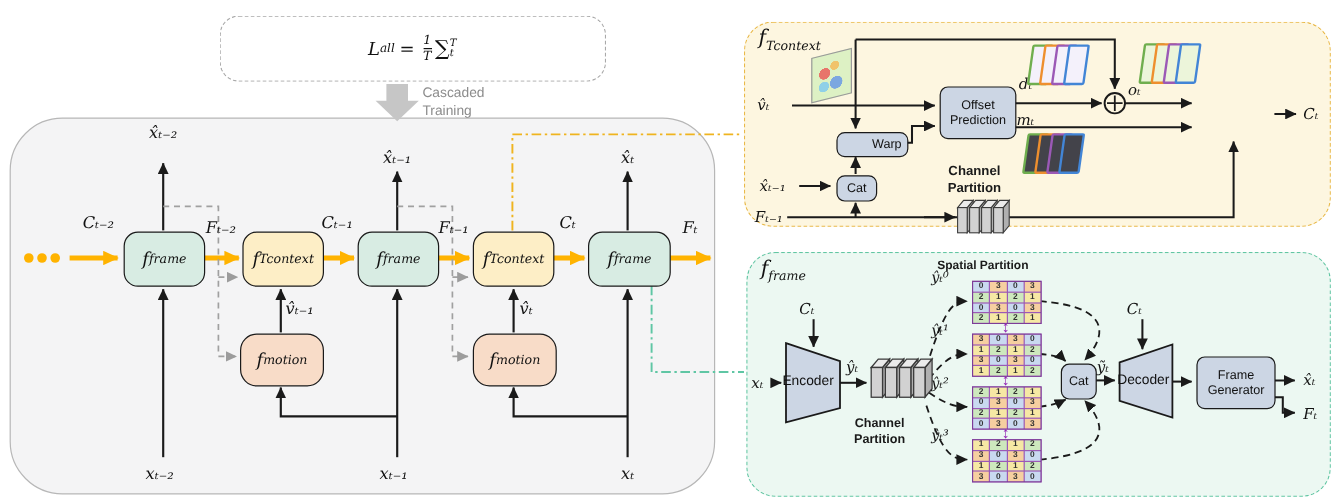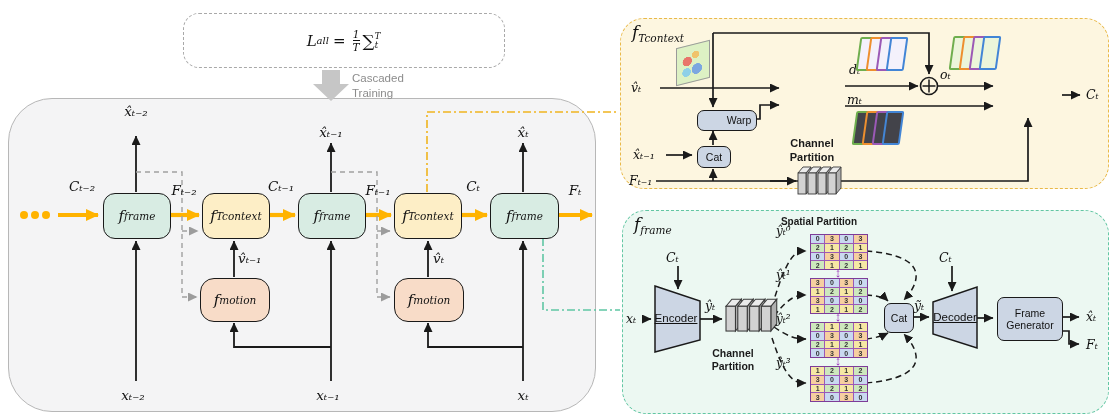--- a/index.html
+++ b/index.html
@@ -21,21 +21,21 @@
   .blk{position:absolute;height:44px;border:1.7px solid #1a1a1a;border-radius:12px;z-index:3;
        display:flex;align-items:center;justify-content:center;
        font-family:"DejaVu Serif",serif;font-style:italic;font-size:15px;color:#111;}
   .blk sub,.title sub{font-size:10.5px;}
   .b-frame{background:#d8ece3;}
   .b-tctx{background:#fdeec6;}
   .b-motion{background:#f8dcc8;border-radius:14px;}
   .gblk{position:absolute;background:#ccd6e4;border:1.5px solid #1a1a1a;border-radius:7px;z-index:3;
         display:flex;align-items:center;justify-content:center;text-align:center;
         font-size:10.5px;line-height:1.15;color:#111;white-space:pre-line;}
-  .trap-label{position:absolute;z-index:3;font-size:11.5px;color:#111;text-align:center;text-decoration:underline;}
+  .trap-label{position:absolute;z-index:3;font-size:11.5px;color:#111;text-align:left;}
   
   .ml{position:absolute;z-index:3;font-family:"DejaVu Serif",serif;font-style:italic;
       font-size:13.5px;color:#111;white-space:nowrap;}
   .ml.ctr{transform:translateX(-50%);}
   .sml{font-size:12.5px;}
   .title{position:absolute;z-index:3;font-family:"DejaVu Serif",serif;font-style:italic;
          font-size:17px;color:#111;}
   .cap{position:absolute;z-index:3;font-weight:700;font-size:11px;color:#1a1a1a;
        text-align:center;white-space:pre-line;line-height:1.25;}
   .fp{color:#f5a800;width:90px;transform:translateX(-50%);}
@@ -290,20 +290,22 @@
   <div class="ml" style="left:238px;top:250px;">v̂ₜ₋₁</div>
   <div class="ml" style="left:433px;top:250px;">v̂ₜ</div>
 
   <div class="title" style="left:632px;top:22px;"><span>f</span><sub>Tcontext</sub></div>
   <div class="flowmap"></div>
   <div class="ml sml" style="left:631px;top:80px;">v̂ₜ</div>
   <div class="ml sml" style="left:633px;top:147px;">x̂ₜ₋₁</div>
   <div class="ml sml" style="left:629px;top:173px;">Fₜ₋₁</div>
   <div class="gblk" style="left:697px;top:110px;width:34px;height:19px;padding-left:24px;">Warp</div>
   <div class="gblk" style="left:697px;top:146px;width:32px;height:20px;">Cat</div>
+  <div class="gblk" style="left:783px;top:72px;width:62px;height:42px;">Offset
+Prediction</div>
   <div class="cap" style="left:782px;top:137px;width:60px;">Channel
 Partition</div>
   <div class="ml sml" style="left:849px;top:62px;">dₜ</div>
   <div class="ml sml" style="left:847px;top:92px;">mₜ</div>
   <div class="ml sml" style="left:940px;top:67px;">oₜ</div>
   <div class="ml sml" style="left:1086px;top:87px;">Cₜ</div>
   <div class="stack" style="left:858px;top:37px;">
       <span class="card" style="left: 0px; border-color: rgb(111, 174, 78); background: rgb(244, 241, 251);"></span>
       <span class="card" style="left: 10px; border-color: rgb(238, 143, 46); background: rgb(244, 241, 251);"></span>
       <span class="card" style="left: 20px; border-color: rgb(155, 89, 182); background: rgb(244, 241, 251);"></span>

